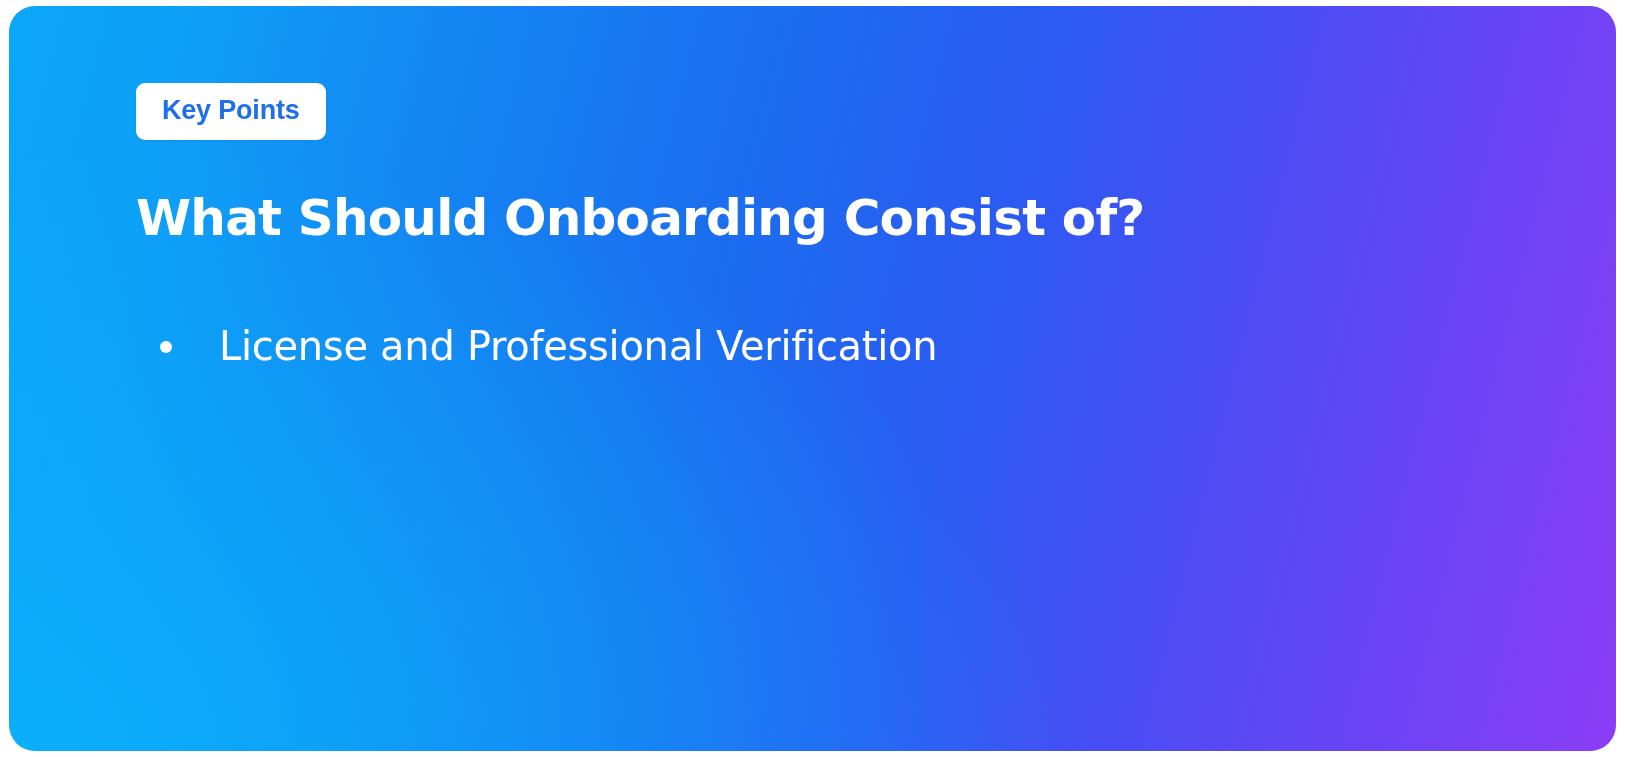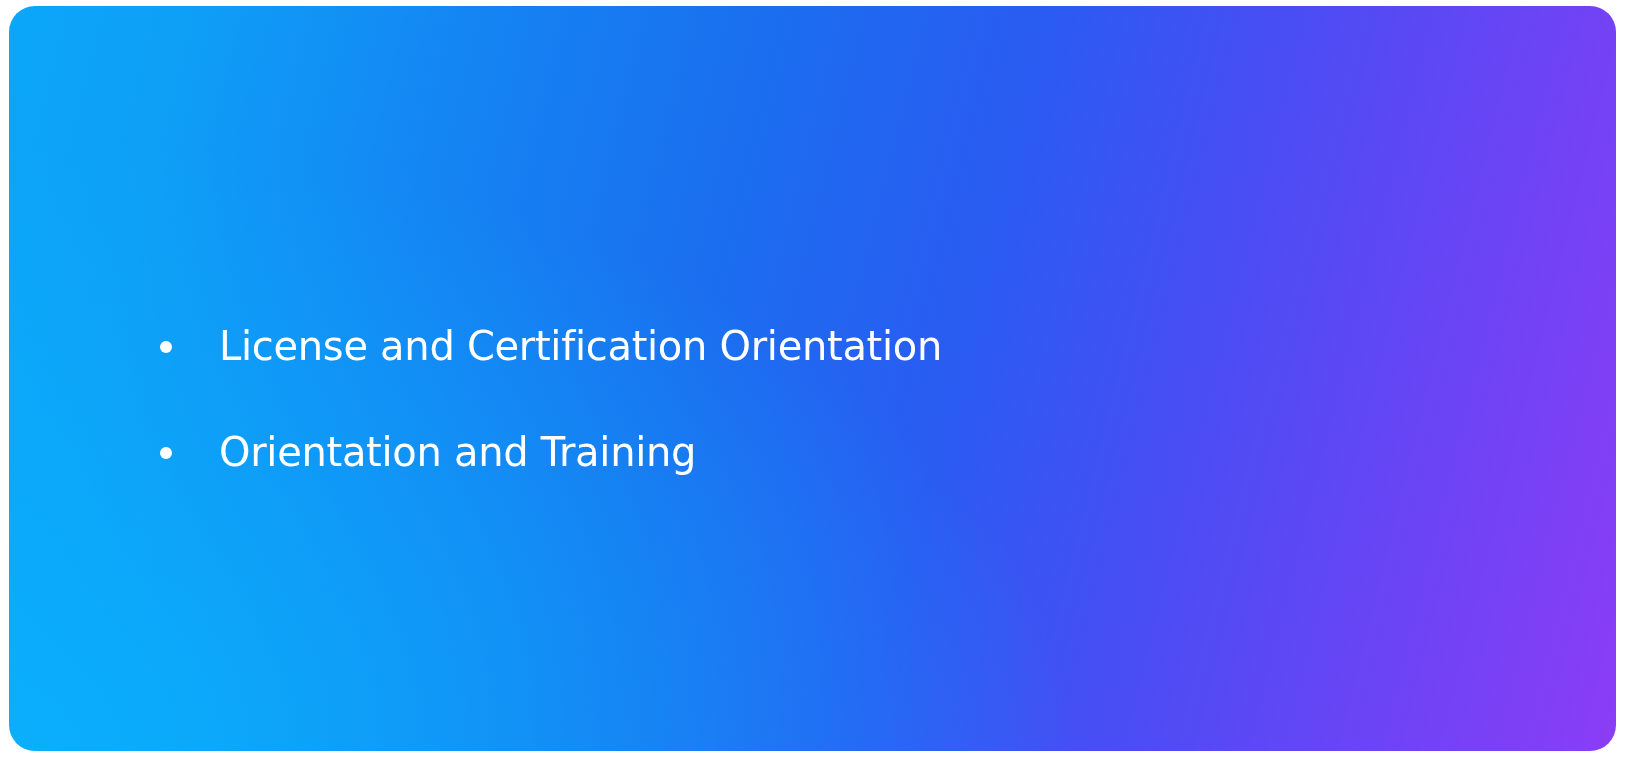--- a/index.html
+++ b/index.html
@@ -124,28 +124,28 @@
     display: block;
   }
 </style>
 </head>
 <body>
 
 <div class="slide-canvas">
   <div class="gradient-card">
     <div class="content">
 
+      <div class="badge">
+        <span class="badge-label">Key Points</span>
+      </div>
 
+      <h1 class="heading">What Should Onboarding Consist of?</h1>
 
       <ul class="bullet-list">
         <li class="bullet-item">
           <span class="bullet-dot"></span>
-          <span class="bullet-text">License and Certification Orientation</span>
-        </li>
-        <li class="bullet-item">
-          <span class="bullet-dot"></span>
-          <span class="bullet-text">Orientation and Training</span>
+          <span class="bullet-text">License and Professional Verification</span>
         </li>
       </ul>
 
     </div>
   </div>
 </div>
 
 </body></html>

